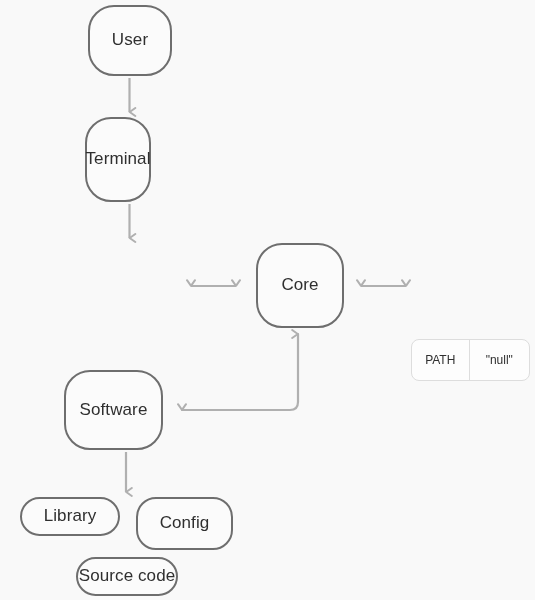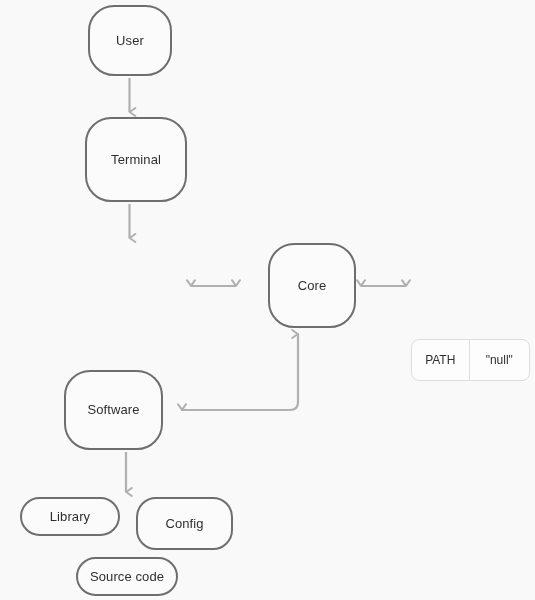--- a/index.html
+++ b/index.html
@@ -29,21 +29,21 @@
   .node {
     position: absolute;
     box-sizing: border-box;
     background: #fbfbfb;
     border: 2px solid #6e6e6e;
     display: flex;
     align-items: center;
     justify-content: center;
     text-align: center;
     color: #2f2f2f;
-    font-size: 13px;
+    font-size: 17px;
     line-height: 1.2;
     letter-spacing: 0.1px;
     white-space: nowrap;
   }
   .node.round {
     border-radius: 26px;
   }
   .node.pill {
     border-radius: 20px;
   }
@@ -116,26 +116,26 @@
 
     <g>
       <line x1="126" y1="452" x2="126" y2="492" stroke="#b0b0b0" stroke-width="2.2" marker-end="url(#ah-down)"></line>
     </g>
   </svg>
 
   <div class="node round" style="left:88px; top:5px; width:84px; height:71px;">
     <span>User</span>
   </div>
 
-  <div class="node round" style="left:85px; top:117px; width:102px; height:85px;">
+  <div class="node round" style="left:85px; top:117px; width:66px; height:85px;">
     <span>Terminal</span>
   </div>
 
 
-  <div class="node round" style="left:268px; top:243px; width:88px; height:85px;">
+  <div class="node round" style="left:256px; top:243px; width:88px; height:85px;">
     <span>Core</span>
   </div>
 
 
   <div class="node round" style="left:64px; top:370px; width:99px; height:80px;">
     <span>Software</span>
   </div>
 
   <div class="node pill" style="left:20px; top:497px; width:100px; height:39px;">
     <span>Library</span>

